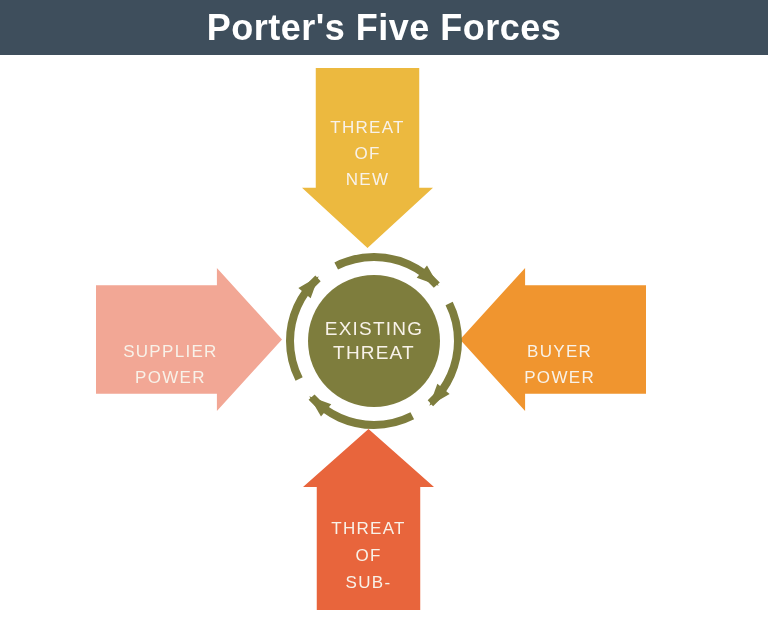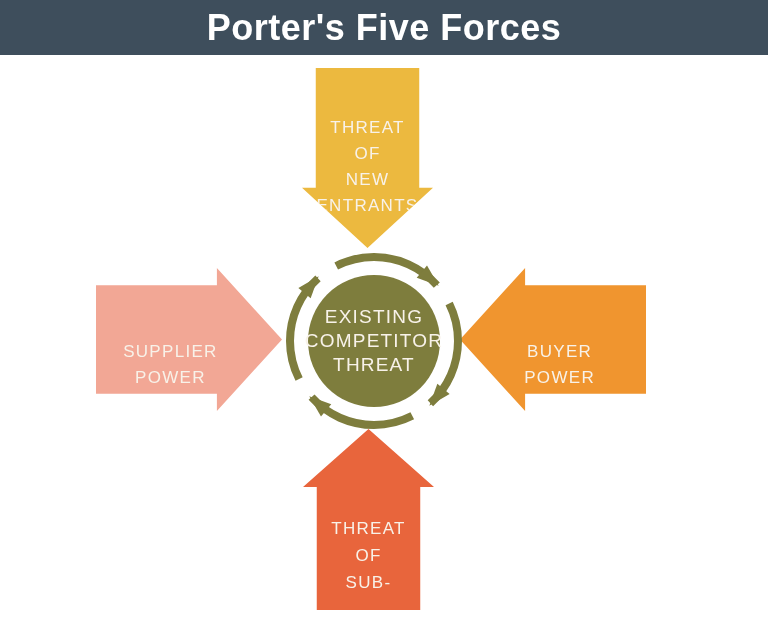--- a/index.html
+++ b/index.html
@@ -102,21 +102,20 @@
 
   <header class="titlebar">
     <h1>Porter's Five Forces</h1>
   </header>
 
   <div class="arrow arrow-top">
     <div class="lines">
       <span>THREAT</span>
       <span>OF</span>
       <span>NEW</span>
-      <span>ENTRANTS</span>
     </div>
   </div>
 
   <div class="arrow arrow-left">
     <div class="lines">
       <span>SUPPLIER</span>
       <span>POWER</span>
     </div>
   </div>
 
@@ -147,17 +146,16 @@
     <g class="cycle-head" transform="rotate(220 100 100)">
         <polygon points="176,92 192,92 184,114"></polygon>
       </g>
     <g class="cycle-head" transform="rotate(310 100 100)">
         <polygon points="176,92 192,92 184,114"></polygon>
       </g>
   </svg>
 
   <div class="center-label">
     <span>EXISTING</span>
-    <span>COMPETITOR</span>
     <span>THREAT</span>
   </div>
 
 </div>
 
 </body></html>

